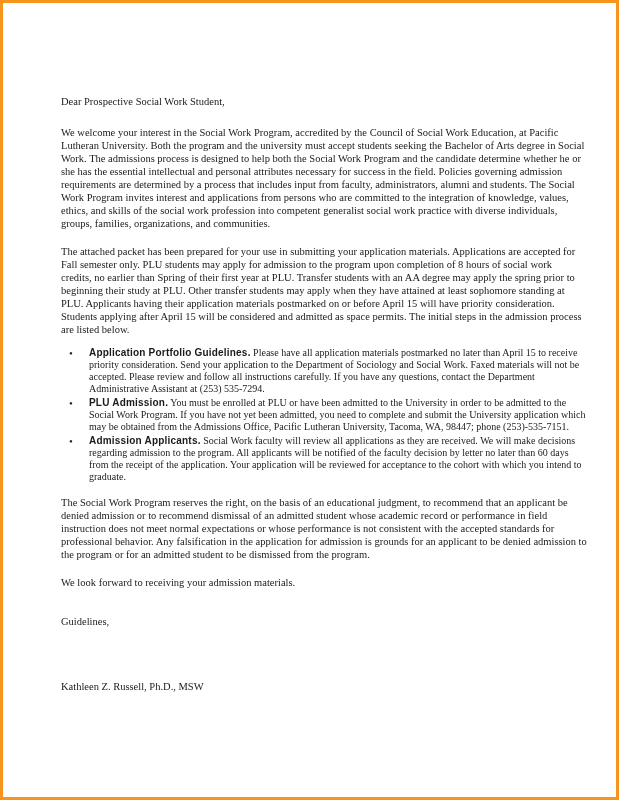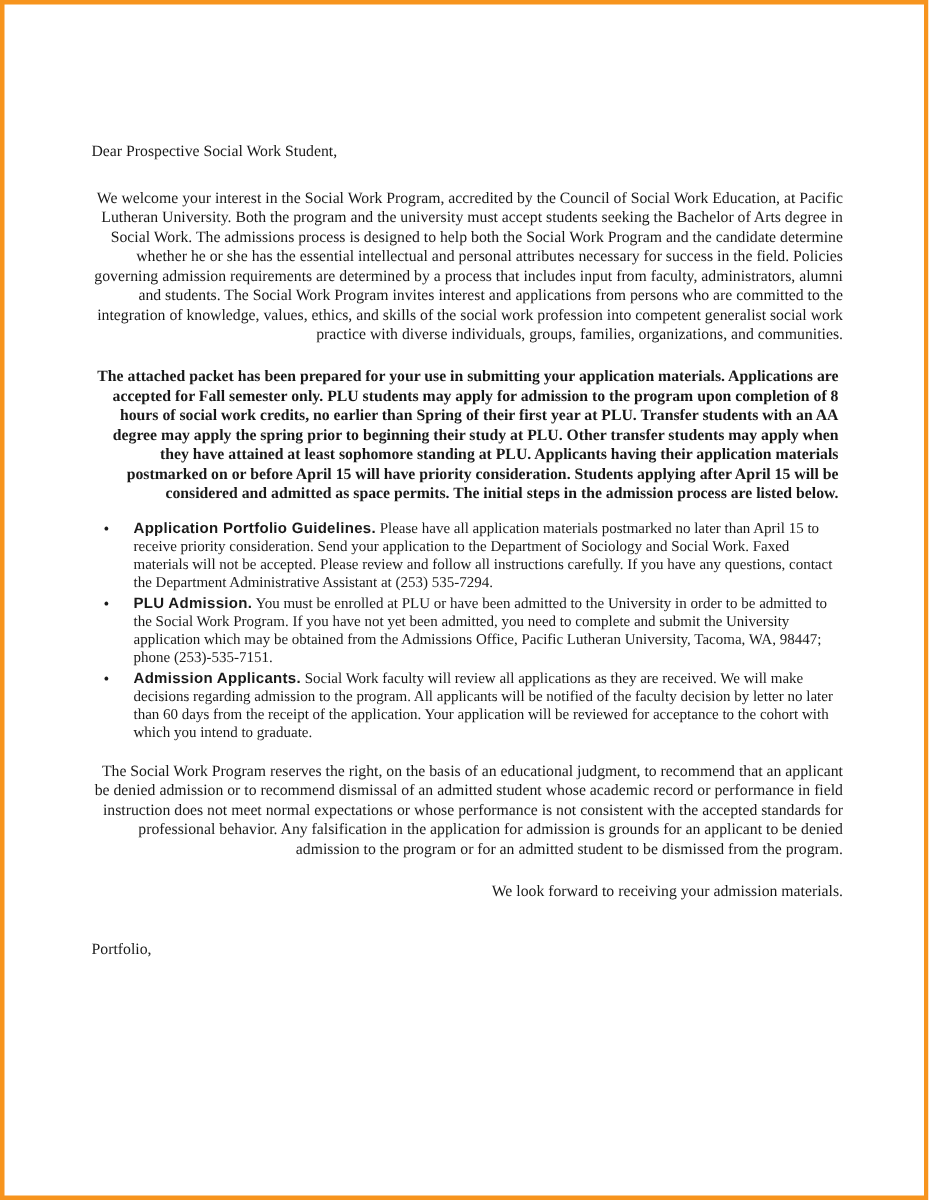--- a/index.html
+++ b/index.html
@@ -13,36 +13,35 @@
     height: 800px;
     border: 3px solid #F7941D;
     background: #ffffff;
     overflow: hidden;
     position: relative;
   }
   .page {
     box-sizing: border-box;
     width: 100%;
     height: 100%;
-    padding: 92px 54px 0 58px;
+    padding: 92px 28px 0 58px;
     font-family: "Liberation Serif", "DejaVu Serif", serif;
     font-size: 10.5px;
     line-height: 13px;
     color: #1a1a1a;
   }
   .salutation {
     margin: 0 0 18px 0;
   }
   .para {
     margin: 0 0 15px 0;
-    text-align: right;
+    text-align: left;
   }
   .para-tight {
     margin: 0 3px 11px 0;
-    font-weight: bold;
   }
   ul.bullet-list {
     margin: 0 0 13px 0;
     padding: 0 0 0 28px;
     list-style: none;
   }
   ul.bullet-list li {
     position: relative;
     font-size: 10px;
     line-height: 12px;
@@ -100,20 +99,21 @@
       <li>
         <span class="bullet-title">Admission Applicants.</span>
         <span>Social Work faculty will review all applications as they are received. We will make decisions regarding admission to the program.  All applicants will be notified of the faculty decision by letter no later than 60 days from the receipt of the application.  Your application will be reviewed for acceptance to the cohort with which you intend to graduate.</span>
       </li>
     </ul>
 
     <p class="para">The Social Work Program reserves the right, on the basis of an educational judgment, to recommend that an applicant be denied admission or to recommend dismissal of an admitted student whose academic record or performance in field instruction does not meet normal expectations or whose performance is not consistent with the accepted standards for professional behavior.  Any falsification in the application for admission is grounds for an applicant to be denied admission to the program or for an admitted student to be dismissed from the program.</p>
 
     <p class="para">We look forward to receiving your admission materials.</p>
 
-    <div class="signoff">Portfolio,</div>
+    <div class="signoff">Guidelines,</div>
 
     <div class="signature-block">
+      <div>Kathleen Z. Russell, Ph.D., MSW</div>
     </div>
 
 
   </div>
 </div>
 
 </body></html>

